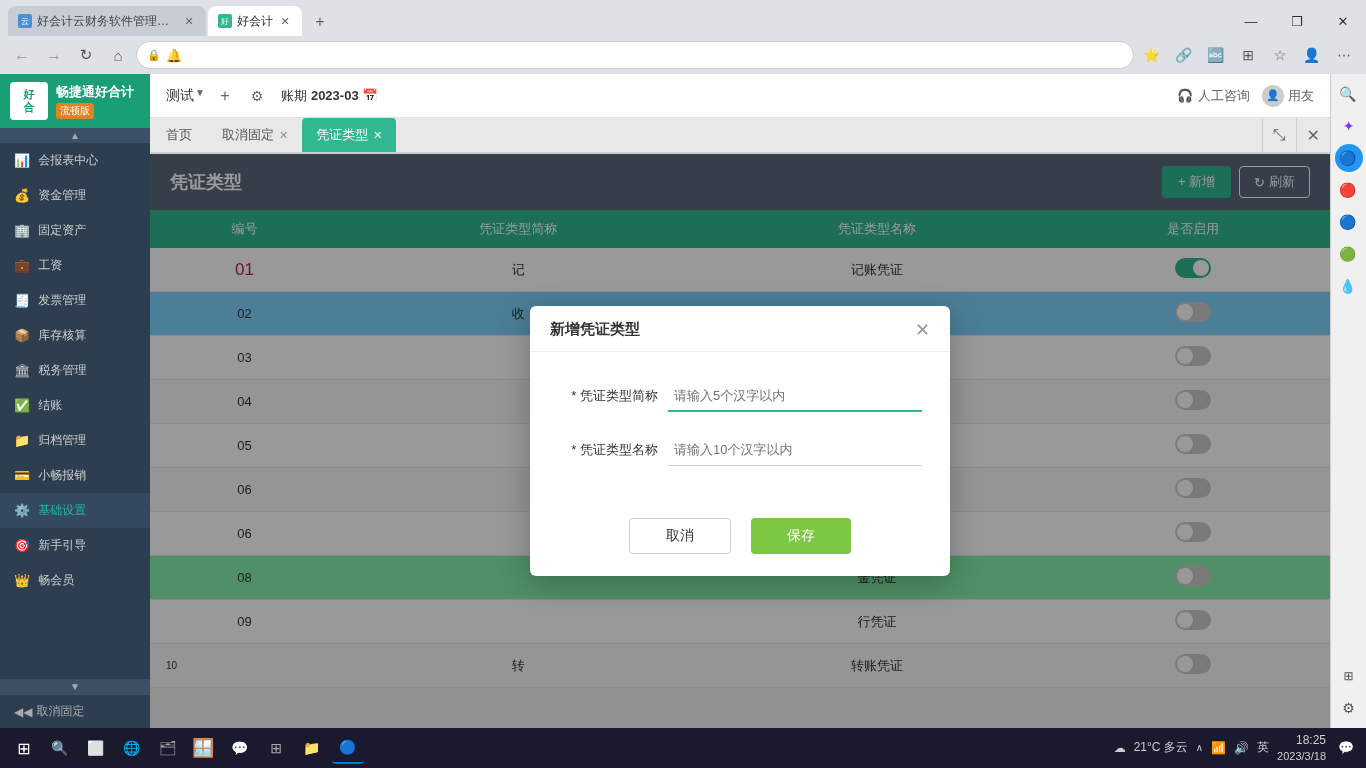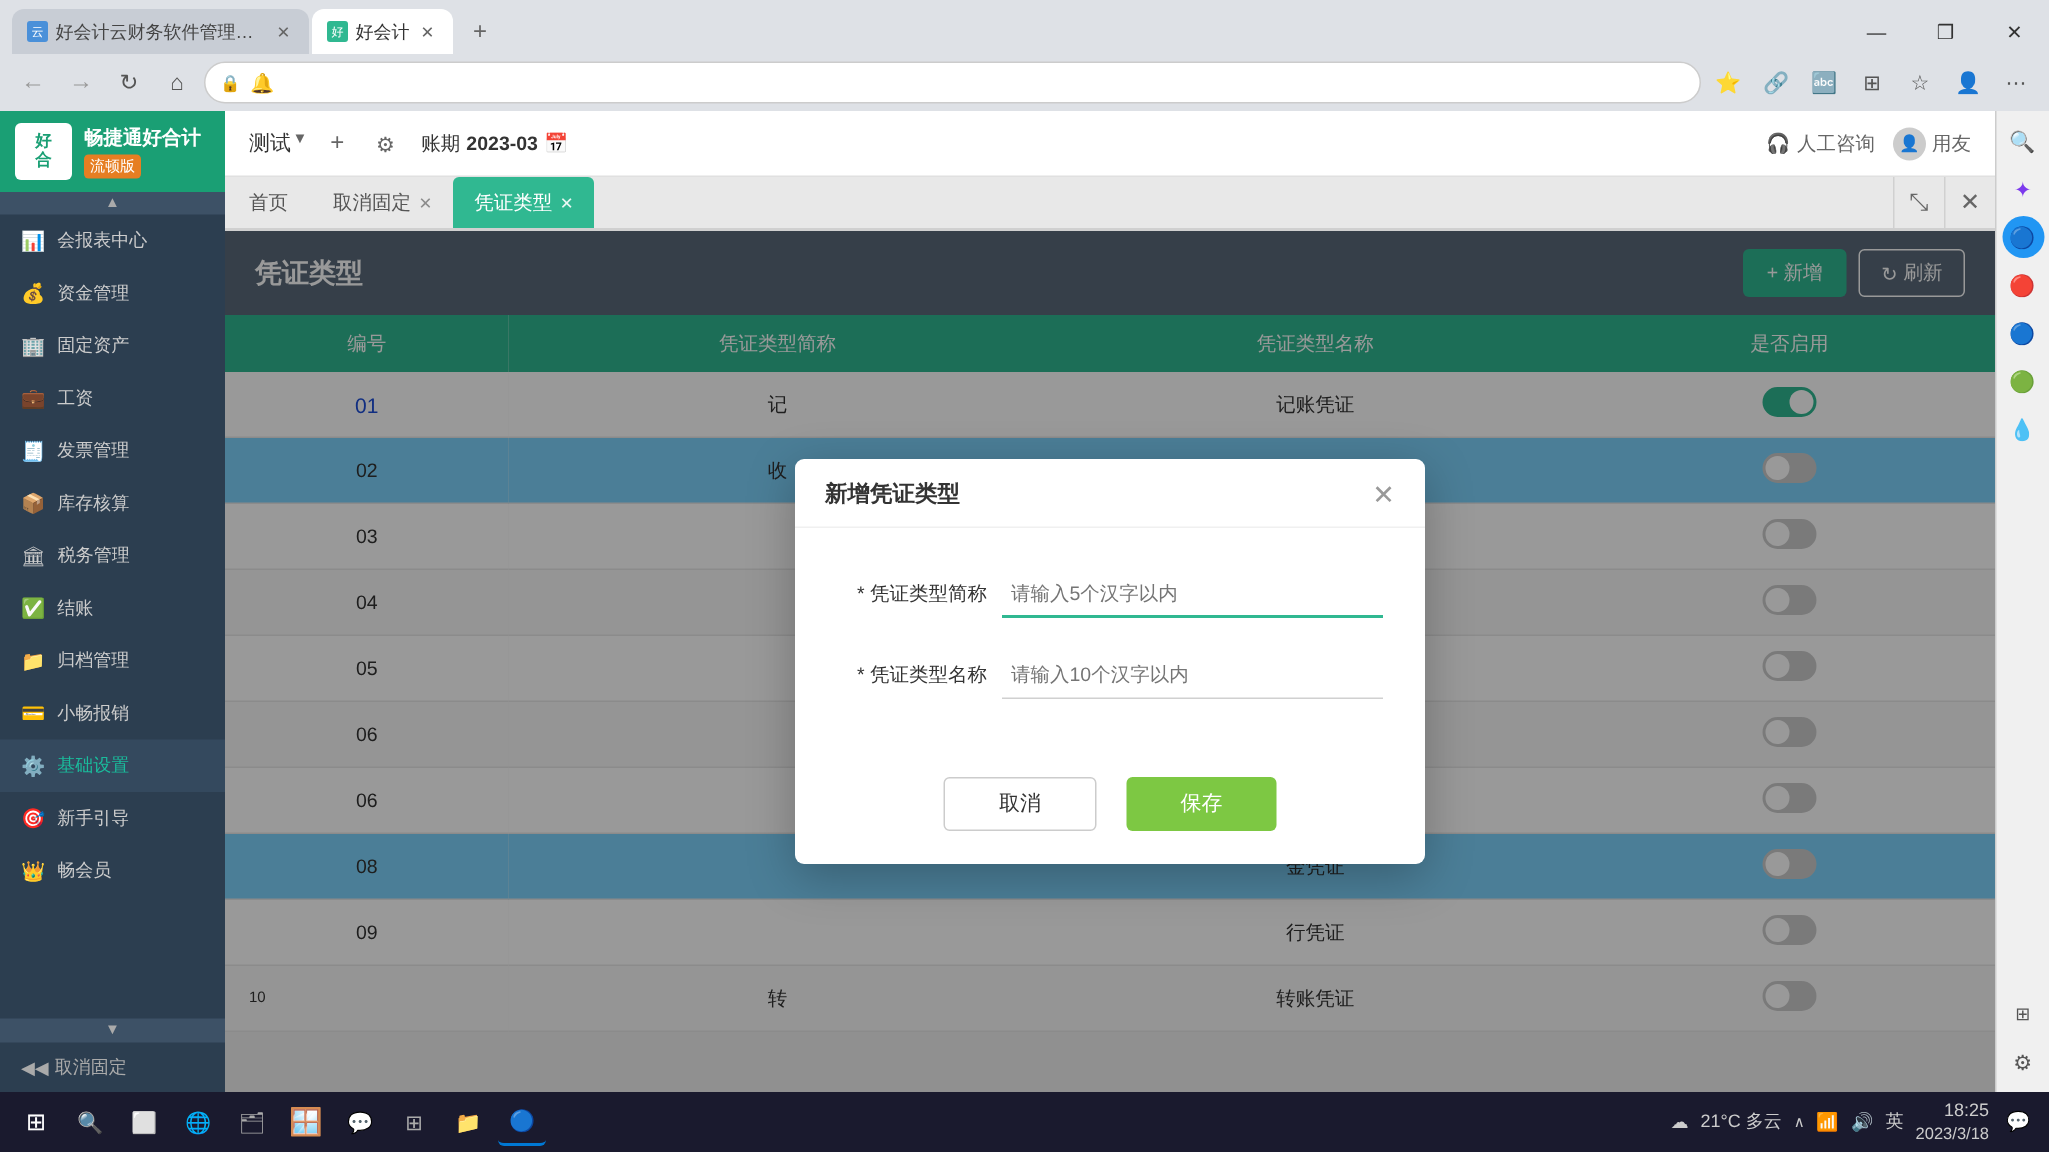--- a/index.html
+++ b/index.html
@@ -185,21 +185,21 @@
           <thead>
             <tr style="background:#30b891;">
               <th style="padding:10px 16px;font-size:13px;font-weight:normal;text-align:center;color:#fff;">编号</th>
               <th style="padding:10px 16px;font-size:13px;font-weight:normal;text-align:center;color:#fff;">凭证类型简称</th>
               <th style="padding:10px 16px;font-size:13px;font-weight:normal;text-align:center;color:#fff;">凭证类型名称</th>
               <th style="padding:10px 16px;font-size:13px;font-weight:normal;text-align:center;color:#fff;">是否启用</th>
             </tr>
           </thead>
           <tbody id="table-body">
           <tr style="background: rgb(255, 255, 255); border-bottom: 1px solid rgb(232, 232, 232);">
-                <td style="padding: 10px 8px; font-size: 14px; text-align: center; color: #1d4ed8;">01</td>
+                <td style="padding: 10px 8px; font-size: 17px; text-align: center; color: #be185d;">01</td>
                 <td style="padding: 10px 16px; font-size: 13px; text-align: center; color: rgb(51, 51, 51);">记</td>
                 <td style="padding: 10px 16px; font-size: 13px; text-align: center; color: rgb(51, 51, 51);">记账凭证</td>
                 <td style="padding: 10px 16px; text-align: center;"><div style="width: 36px; height: 20px; border-radius: 10px; position: relative; display: inline-block; cursor: pointer; background: rgb(48, 184, 145);"><div style="width: 16px; height: 16px; background: rgb(255, 255, 255); border-radius: 50%; position: absolute; top: 2px; left: 18px;"></div></div></td>
               </tr>
               <tr style="background: #7dd3fc; border-bottom: 1px solid rgb(232, 232, 232);">
                 <td style="padding: 10px 16px; font-size: 13px; text-align: center; color: rgb(51, 51, 51);">02</td>
                 <td style="padding: 10px 16px; font-size: 13px; text-align: center; color: rgb(51, 51, 51);">收</td>
                 <td style="padding: 10px 16px; font-size: 13px; text-align: center; color: rgb(51, 51, 51);">收款凭证</td>
                 <td style="padding: 10px 16px; text-align: center;"><div style="width: 36px; height: 20px; border-radius: 10px; position: relative; display: inline-block; cursor: pointer; background: rgb(204, 204, 204);"><div style="width: 16px; height: 16px; background: rgb(255, 255, 255); border-radius: 50%; position: absolute; top: 2px; left: 2px;"></div></div></td>
               </tr>
@@ -226,21 +226,21 @@
                 <td style="padding: 10px 16px; font-size: 13px; text-align: center; color: rgb(51, 51, 51);"></td>
                 <td style="padding: 10px 16px; font-size: 13px; text-align: center; color: rgb(51, 51, 51);">收款凭证</td>
                 <td style="padding: 10px 16px; text-align: center;"><div style="width: 36px; height: 20px; border-radius: 10px; position: relative; display: inline-block; cursor: pointer; background: rgb(204, 204, 204);"><div style="width: 16px; height: 16px; background: rgb(255, 255, 255); border-radius: 50%; position: absolute; top: 2px; left: 2px;"></div></div></td>
               </tr>
               <tr style="background: rgb(255, 255, 255); border-bottom: 1px solid rgb(232, 232, 232);">
                 <td style="padding: 10px 16px; font-size: 13px; text-align: center; color: rgb(51, 51, 51);">06</td>
                 <td style="padding: 10px 16px; font-size: 13px; text-align: center; color: rgb(51, 51, 51);"></td>
                 <td style="padding: 10px 16px; font-size: 13px; text-align: center; color: rgb(51, 51, 51);">付款凭证</td>
                 <td style="padding: 10px 16px; text-align: center;"><div style="width: 36px; height: 20px; border-radius: 10px; position: relative; display: inline-block; cursor: pointer; background: rgb(204, 204, 204);"><div style="width: 16px; height: 16px; background: rgb(255, 255, 255); border-radius: 50%; position: absolute; top: 2px; left: 2px;"></div></div></td>
               </tr>
-              <tr style="background: #7dd3fc; border-bottom: 1px solid rgb(232, 232, 232);">
+              <tr style="background: #86efac; border-bottom: 1px solid rgb(232, 232, 232);">
                 <td style="padding: 10px 16px; font-size: 13px; text-align: center; color: rgb(51, 51, 51);">08</td>
                 <td style="padding: 10px 16px; font-size: 13px; text-align: center; color: rgb(51, 51, 51);"></td>
                 <td style="padding: 10px 16px; font-size: 13px; text-align: center; color: rgb(51, 51, 51);">金凭证</td>
                 <td style="padding: 10px 16px; text-align: center;"><div style="width: 36px; height: 20px; border-radius: 10px; position: relative; display: inline-block; cursor: pointer; background: rgb(204, 204, 204);"><div style="width: 16px; height: 16px; background: rgb(255, 255, 255); border-radius: 50%; position: absolute; top: 2px; left: 2px;"></div></div></td>
               </tr>
               <tr style="background: rgb(255, 255, 255); border-bottom: 1px solid rgb(232, 232, 232);">
                 <td style="padding: 10px 16px; font-size: 13px; text-align: center; color: rgb(51, 51, 51);">09</td>
                 <td style="padding: 10px 16px; font-size: 13px; text-align: center; color: rgb(51, 51, 51);"></td>
                 <td style="padding: 10px 16px; font-size: 13px; text-align: center; color: rgb(51, 51, 51);">行凭证</td>
                 <td style="padding: 10px 16px; text-align: center;"><div style="width: 36px; height: 20px; border-radius: 10px; position: relative; display: inline-block; cursor: pointer; background: rgb(204, 204, 204);"><div style="width: 16px; height: 16px; background: rgb(255, 255, 255); border-radius: 50%; position: absolute; top: 2px; left: 2px;"></div></div></td>

